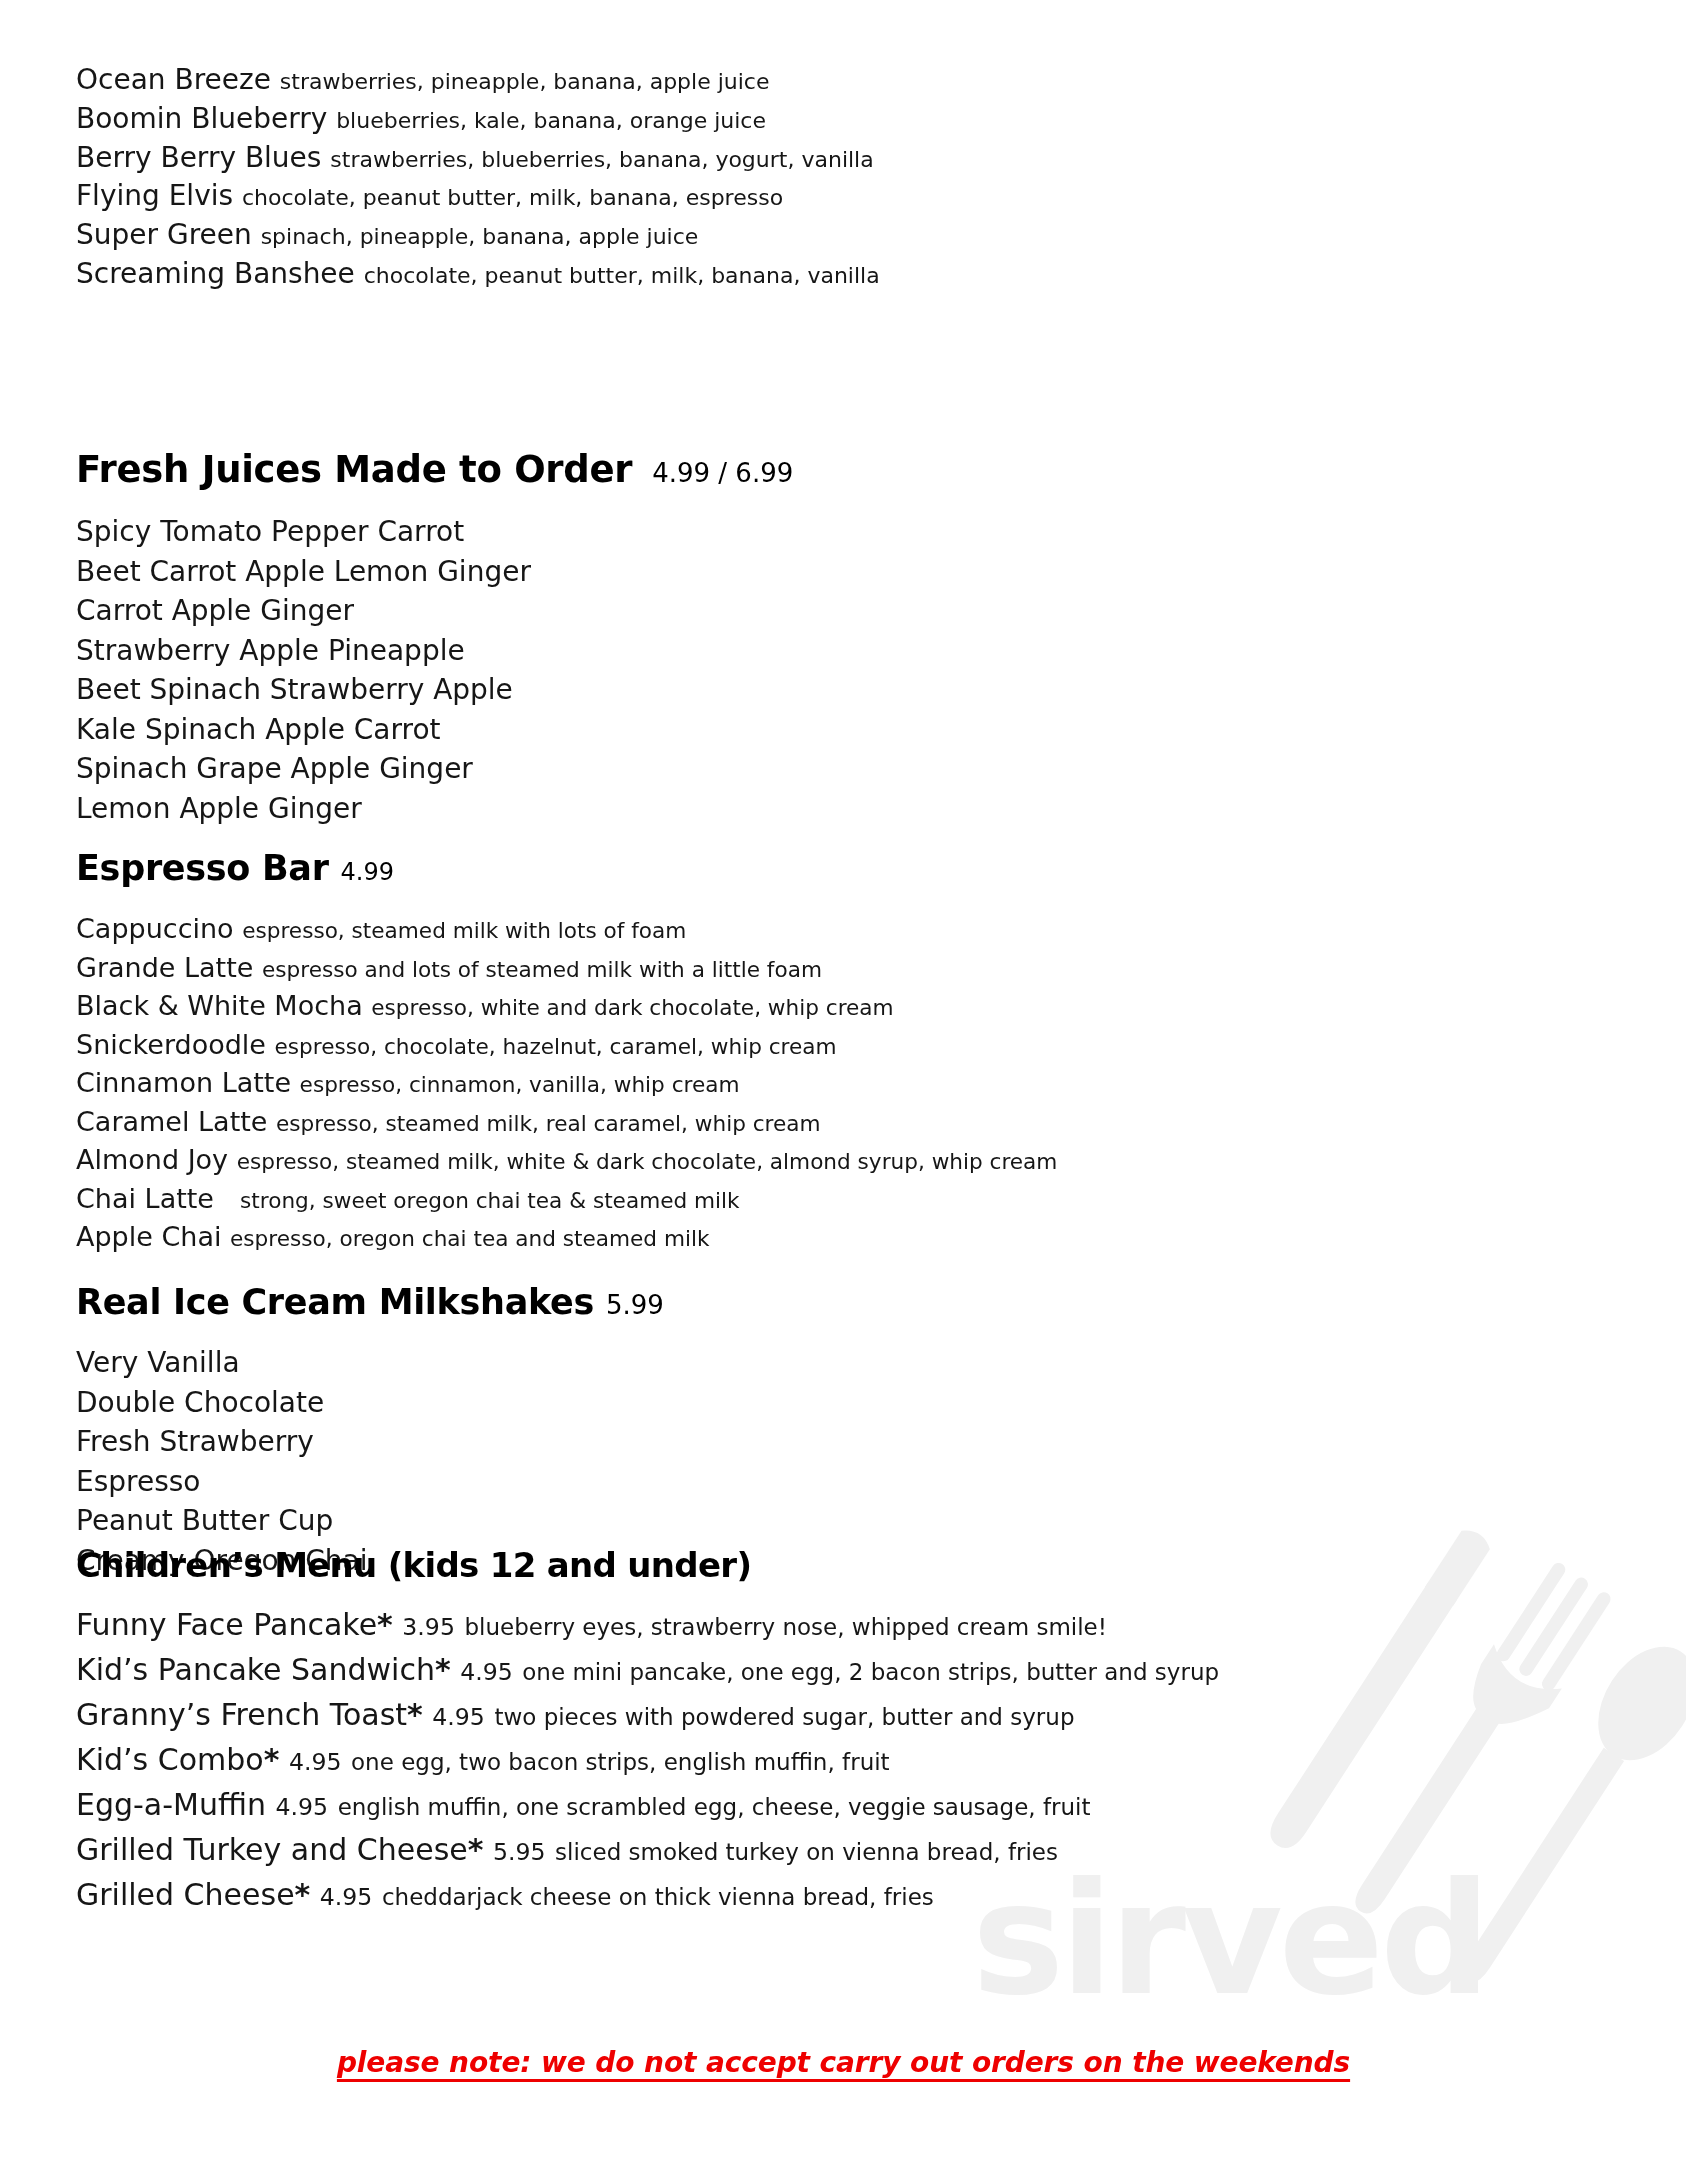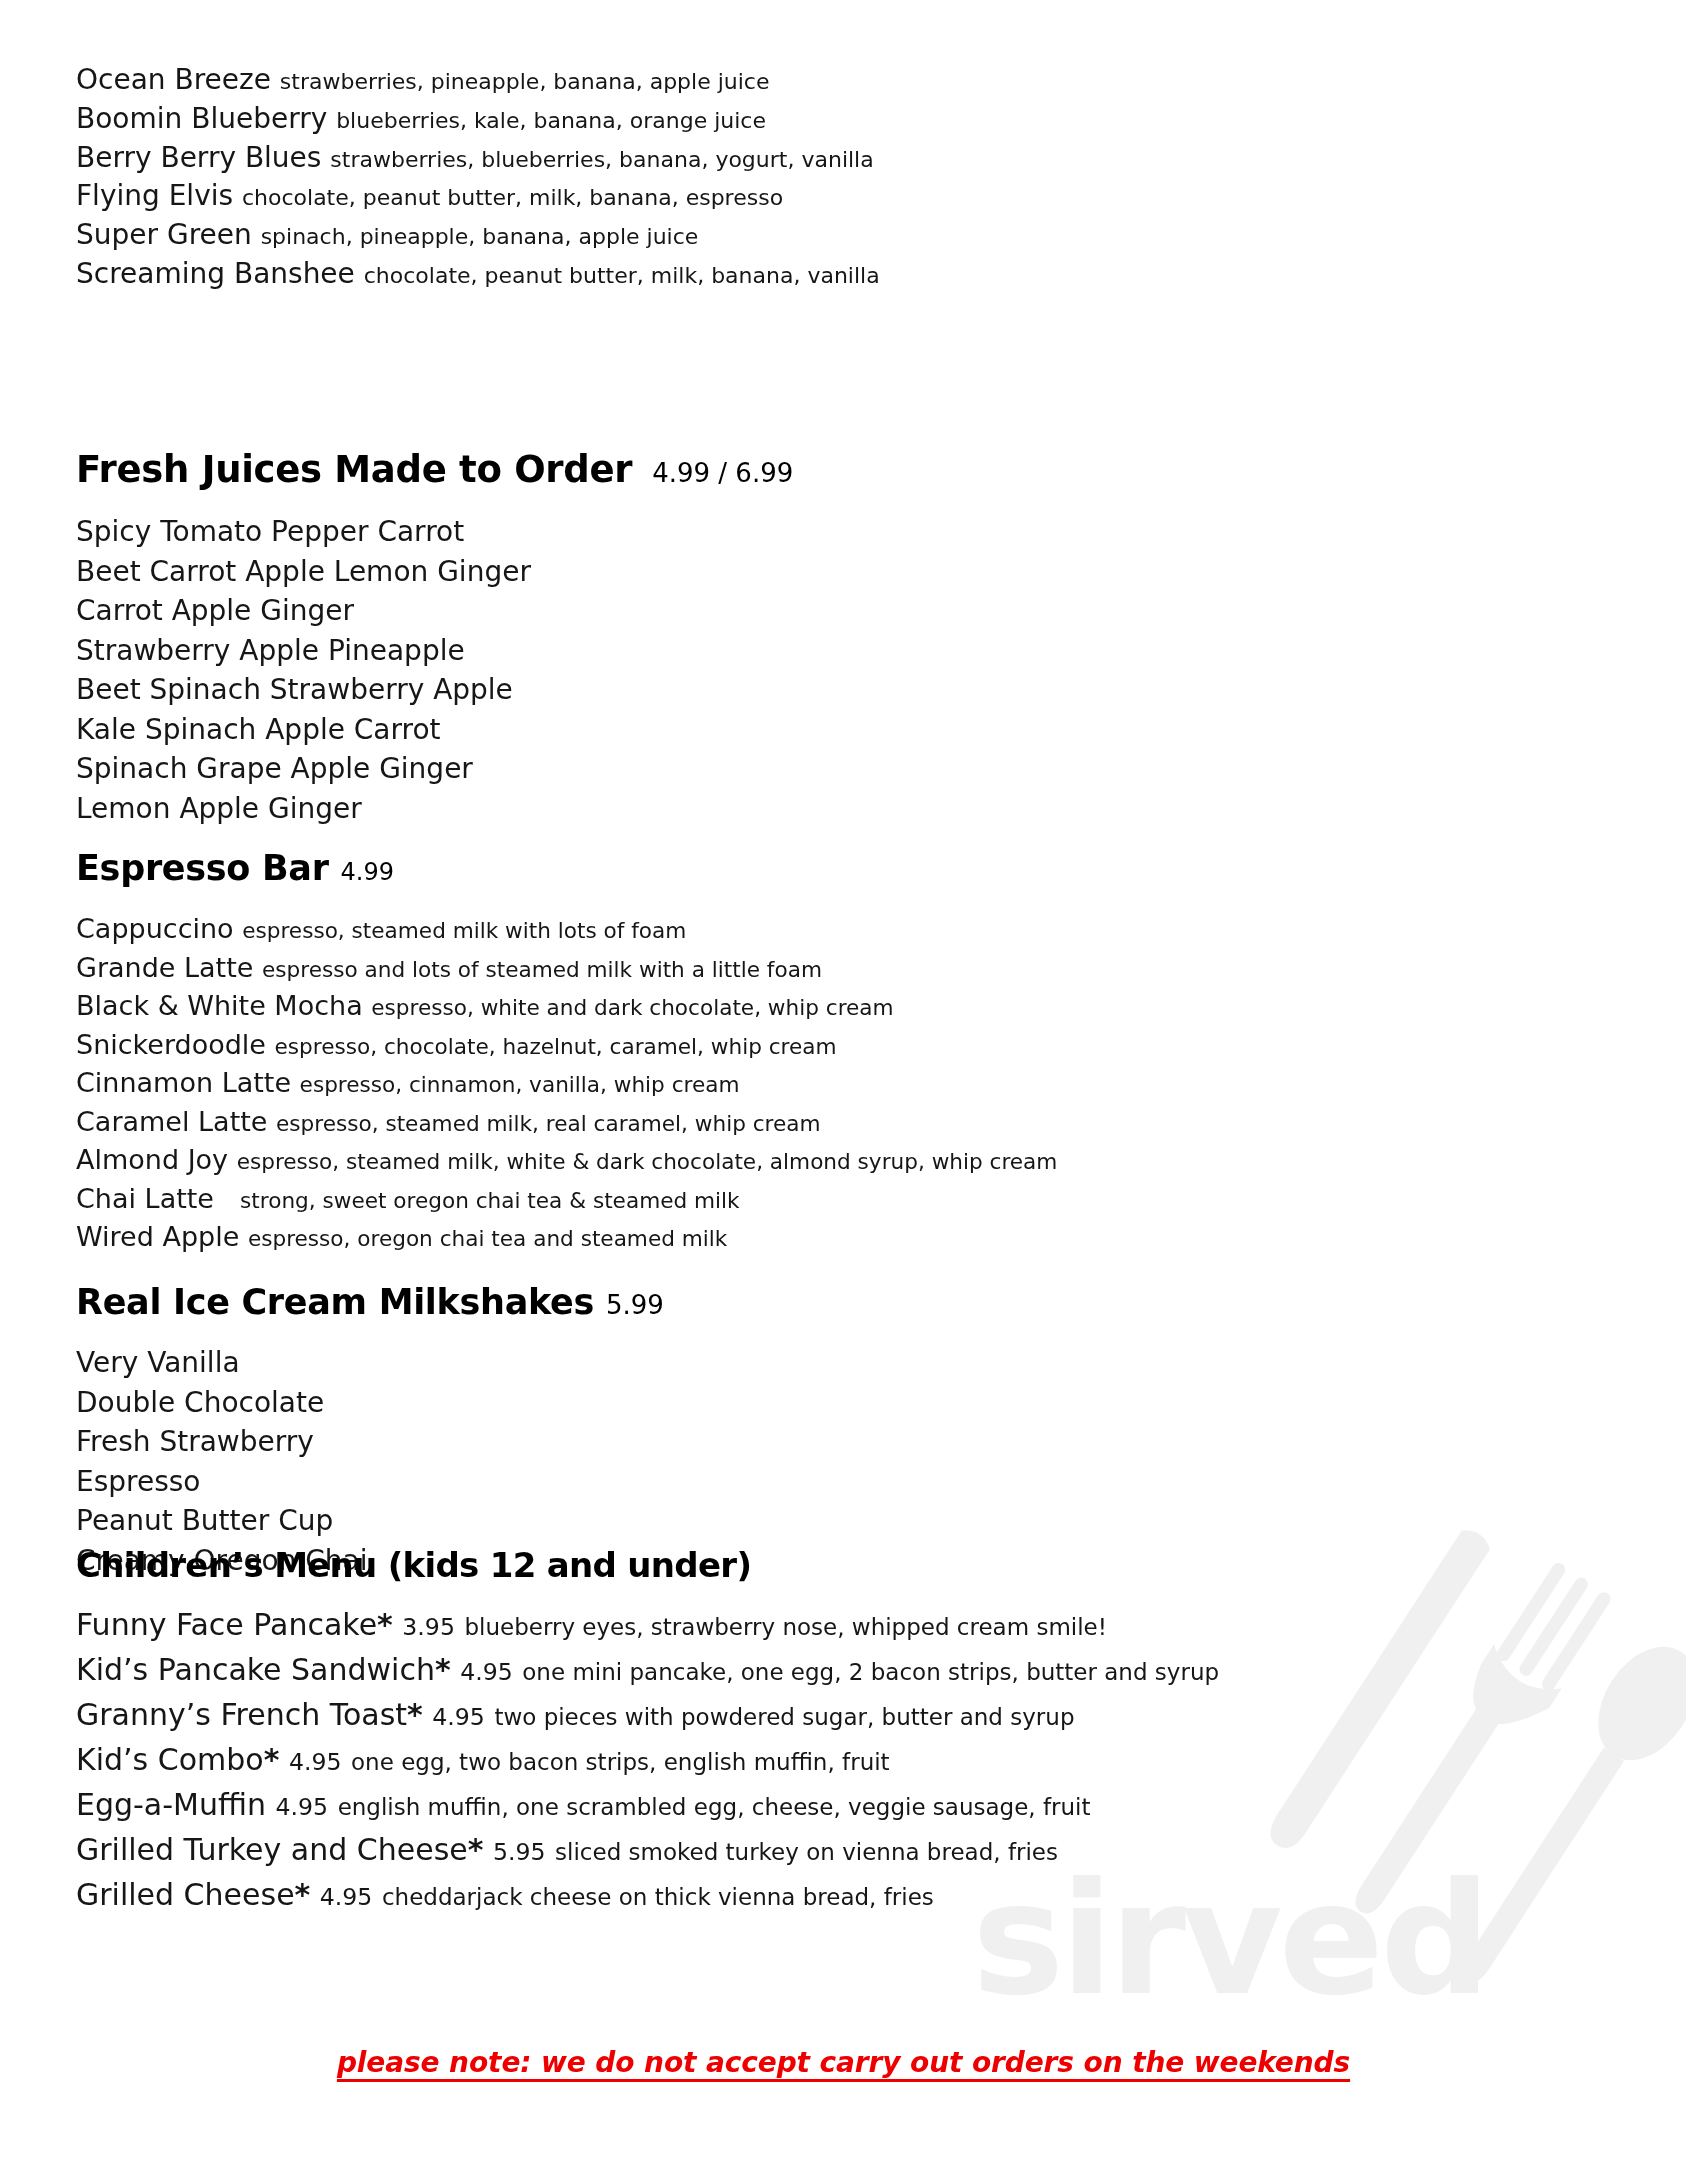--- a/index.html
+++ b/index.html
@@ -198,21 +198,21 @@
     <h2 class="sec-head"><span>Espresso Bar</span> <span class="price">4.99</span></h2>
     <div class="items">
       <div class="item-line"><span class="item-name">Cappuccino</span> <span class="item-desc">espresso, steamed milk with lots of foam</span></div>
       <div class="item-line"><span class="item-name">Grande Latte</span> <span class="item-desc">espresso and lots of steamed milk with a little foam</span></div>
       <div class="item-line"><span class="item-name">Black &amp; White Mocha</span> <span class="item-desc">espresso, white and dark chocolate, whip cream</span></div>
       <div class="item-line"><span class="item-name">Snickerdoodle</span> <span class="item-desc">espresso, chocolate, hazelnut, caramel, whip cream</span></div>
       <div class="item-line"><span class="item-name">Cinnamon Latte</span> <span class="item-desc">espresso, cinnamon, vanilla, whip cream</span></div>
       <div class="item-line"><span class="item-name">Caramel Latte</span> <span class="item-desc">espresso, steamed milk, real caramel, whip cream</span></div>
       <div class="item-line"><span class="item-name">Almond Joy</span> <span class="item-desc">espresso, steamed milk, white &amp; dark chocolate, almond syrup, whip cream</span></div>
       <div class="item-line"><span class="item-name">Chai Latte</span> <span class="item-desc gap-desc">strong, sweet oregon chai tea &amp; steamed milk</span></div>
-      <div class="item-line"><span class="item-name">Wired Apple</span> <span class="item-desc">espresso,  oregon  chai tea and steamed milk</span></div>
+      <div class="item-line"><span class="item-name">Apple Chai</span> <span class="item-desc">espresso,  oregon  chai tea and steamed milk</span></div>
     </div>
   </section>
 
   <section class="section" id="sec-shakes">
     <h2 class="sec-head"><span>Real Ice Cream Milkshakes</span> <span class="price">5.99</span></h2>
     <div class="items">
       <div class="item-line"><span class="item-name">Very Vanilla</span></div>
       <div class="item-line"><span class="item-name">Double Chocolate</span></div>
       <div class="item-line"><span class="item-name">Fresh Strawberry</span></div>
       <div class="item-line"><span class="item-name">Espresso</span></div>

